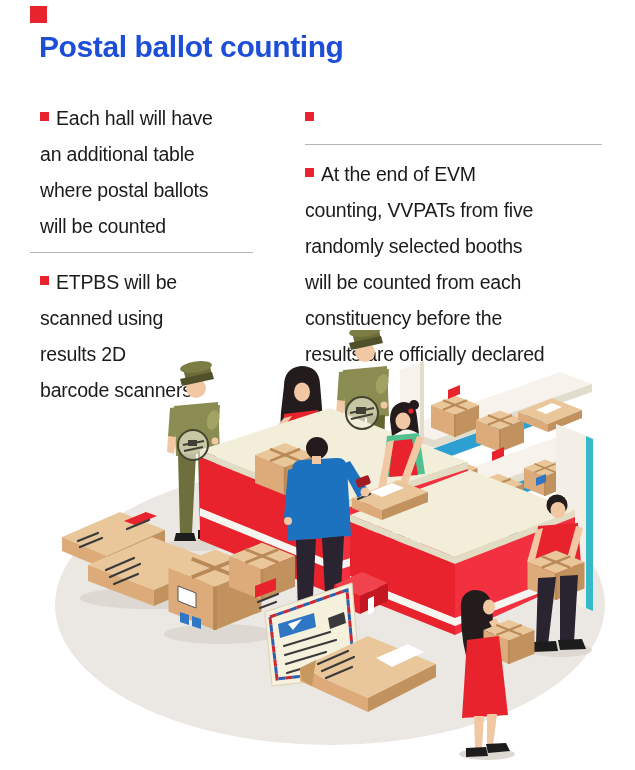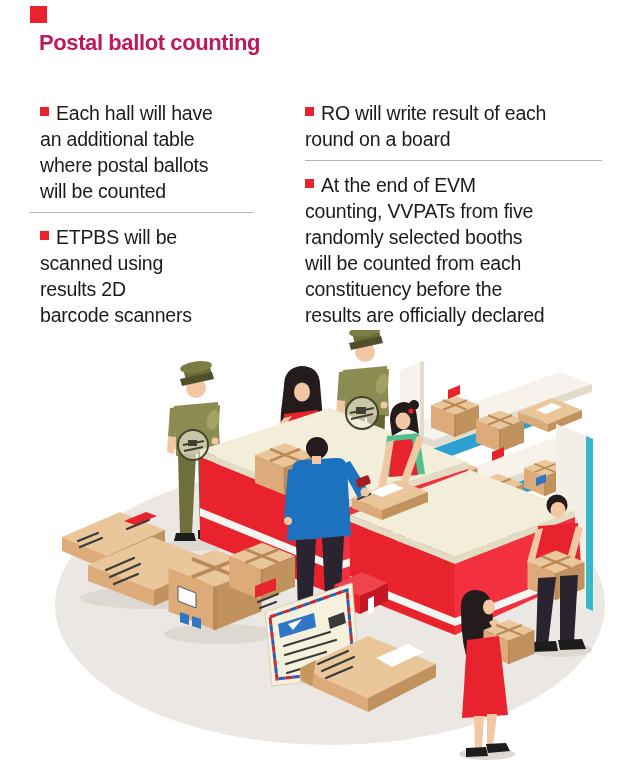--- a/index.html
+++ b/index.html
@@ -1,25 +1,25 @@
 <!DOCTYPE html>
 <html><head>
 <meta charset="utf-8">
 <style>
   html,body{margin:0;padding:0;background:#fff;}
   .canvas{position:relative;width:635px;height:770px;background:#ffffff;overflow:hidden;
           font-family:"Liberation Sans",sans-serif;color:#1b1b1a;}
   .brand-mark{position:absolute;left:30px;top:6px;width:17px;height:17px;background:#e8232e;}
-  .page-title{position:absolute;left:39px;top:30px;margin:0;font-size:22px;font-weight:800;
-              letter-spacing:-0.4px;color:#be185d;}
+  .page-title{position:absolute;left:39px;top:30px;margin:0;font-size:30px;font-weight:800;
+              letter-spacing:-0.4px;color:#1d4ed8;}
   .cols{position:absolute;left:40px;top:100px;width:565px;display:flex;}
   .col{box-sizing:border-box;}
   .col-left{width:225px;margin-right:40px;}
   .col-right{width:300px;}
-  .bullet{margin:0 0 8px 0;font-size:19.5px;line-height:26px;letter-spacing:-0.2px;
+  .bullet{margin:0 0 8px 0;font-size:19.5px;line-height:36px;letter-spacing:-0.2px;
           white-space:pre-line;color:#1b1b1a;}
   .bullet .sq{display:inline-block;width:9px;height:9px;background:#e8232e;
               margin-right:7px;vertical-align:4px;}
   .divider{border:none;border-top:1.5px solid #b5b5b5;margin:8px 0 11px 0;}
   .col-left .divider{margin-left:-10px;width:223px;}
   .col-right .divider{width:297px;}
   .illustration{position:absolute;left:0;top:330px;}
   
   .skin{fill:#f2c7a4}.hair{fill:#241c1c}
   .olive{fill:#8b8c52}.olive-d{fill:#6e6f3c}.olive-d2{fill:#64652f}
@@ -47,22 +47,21 @@
 an additional table
 where postal ballots
 will be counted</span></p>
       <hr class="divider">
       <p class="bullet"><span class="sq"></span><span>ETPBS will be
 scanned using
 results 2D
 barcode scanners</span></p>
     </div>
     <div class="col col-right">
-      <p class="bullet"><span class="sq"></span><span>RO will write result of each
-round on a board</span></p>
+      <p class="bullet"><span class="sq"></span></p>
       <hr class="divider">
       <p class="bullet"><span class="sq"></span><span>At the end of EVM
 counting, VVPATs from five
 randomly selected booths
 will be counted from each
 constituency before the
 results are officially declared</span></p>
     </div>
   </div>
 

